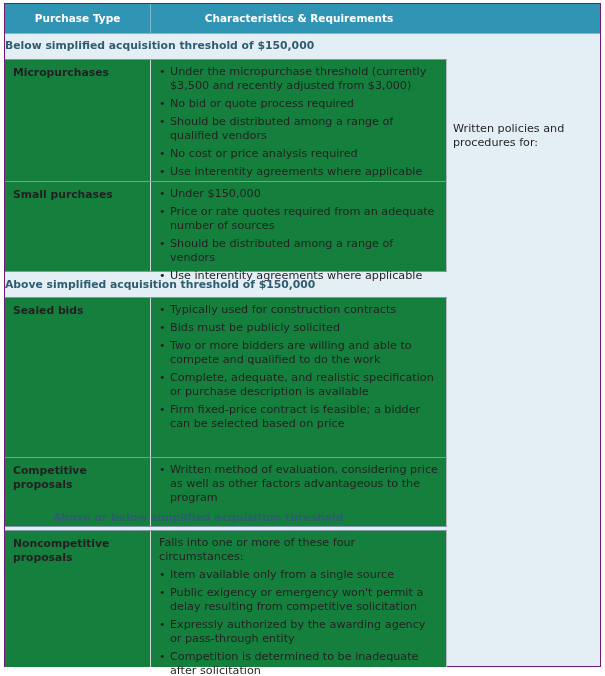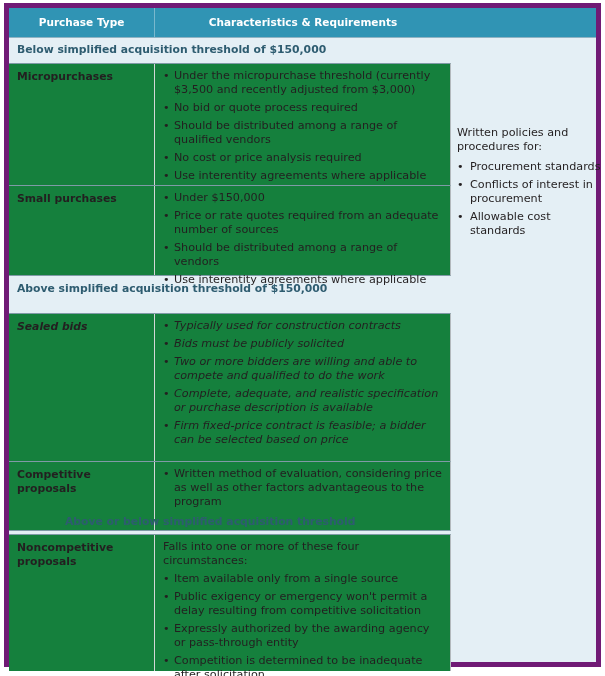--- a/index.html
+++ b/index.html
@@ -1,26 +1,26 @@
 <!DOCTYPE html>
 <html><head>
 <meta charset="utf-8">
 <style>
   html, body { margin: 0; padding: 0; background: #ffffff; }
   body { width: 605px; height: 676px; position: relative; overflow: hidden;
          font-family: "DejaVu Sans", sans-serif; font-size: 11.2px; color: #231f20; }
   .tbl { position: absolute; left: 4px; top: 3px; width: 597px; height: 664px;
-         background: #e4eff5; border: 5px solid #701a75; box-sizing: border-box; }
+         background: #e4eff5; border: 1px solid #701a75; box-sizing: border-box; }
   .hdr { position: absolute; left: 0; top: 0; right: 0; height: 29px; background: #3094b4;
          border-bottom: 1px solid #8fb3c3; color: #ffffff; font-weight: bold; font-size: 10.5px; }
   .hdr .c1 { position: absolute; left: 0; width: 146px; top: 0; height: 29px; line-height: 29px;
              text-align: center; border-right: 1px solid #79b8cd; box-sizing: border-box; }
   .hdr .c2 { position: absolute; left: 146px; width: 296px; top: 0; height: 29px; line-height: 29px; text-align: center; }
   .sec { position: absolute; left: 0; width: 442px; color: #2e5c70; font-weight: bold; font-size: 10.8px;
-         padding-left: 8px; box-sizing: border-box; }
+         padding-left: 0; box-sizing: border-box; }
   .row { position: absolute; left: 0; width: 442px; background: #15803d;
          border-top: 1px solid #7f9aa6; border-bottom: 1px solid #7f9aa6; border-right: 1px solid #b3b9bd; box-sizing: border-box; }
   .row .name { position: absolute; left: 0; top: 0; bottom: 0; width: 146px; border-right: 1px solid #d3d6d8;
                box-sizing: border-box; padding: 6px 8px; font-weight: bold; font-size: 10.8px; line-height: 14px; }
   .row .desc { position: absolute; left: 146px; top: 0; right: 0; padding: 5px 6px 0 8px; }
   ul { list-style: none; margin: 0; padding: 0; }
   li { position: relative; padding-left: 11px; line-height: 14px; margin-bottom: 4px; }
   li::before { content: "\2022"; position: absolute; left: 0; top: 0; }
   .intro { line-height: 14px; margin-bottom: 4px; }
   .side { position: absolute; left: 448px; top: 118px; width: 148px; line-height: 14px; }
@@ -58,21 +58,21 @@
         <li>Under $150,000</li>
         <li>Price or rate quotes required from an adequate number of sources</li>
         <li>Should be distributed among a range of vendors</li>
         <li>Use interentity agreements where applicable</li>
       </ul>
     </div>
   </div>
 
   <div class="sec" style="top:268px;height:26px;line-height:26px;">Above simplified acquisition threshold of $150,000</div>
 
-  <div class="row" style="top:305px;height:176px;font-style:italic;">
+  <div class="row" style="top:293px;height:176px;">
     <div class="name">Sealed bids</div>
     <div class="desc">
       <ul>
         <li>Typically used for construction contracts</li>
         <li>Bids must be publicly solicited</li>
         <li>Two or more bidders are willing and able to compete and qualified to do the work</li>
         <li>Complete, adequate, and realistic specification or purchase description is available</li>
         <li>Firm fixed-price contract is feasible; a bidder can be selected based on price</li>
       </ul>
     </div>
@@ -97,19 +97,14 @@
         <li>Item available only from a single source</li>
         <li>Public exigency or emergency won't permit a delay resulting from competitive solicitation</li>
         <li>Expressly authorized by the awarding agency or pass-through entity</li>
         <li>Competition is determined to be inadequate after solicitation</li>
       </ul>
     </div>
   </div>
 
   <div class="side">
     <div class="lead">Written policies and procedures for:</div>
-    <ul>
-      <li>Procurement standards</li>
-      <li>Conflicts of interest in procurement</li>
-      <li>Allowable cost standards</li>
-    </ul>
   </div>
 </div>
 
 </body></html>

